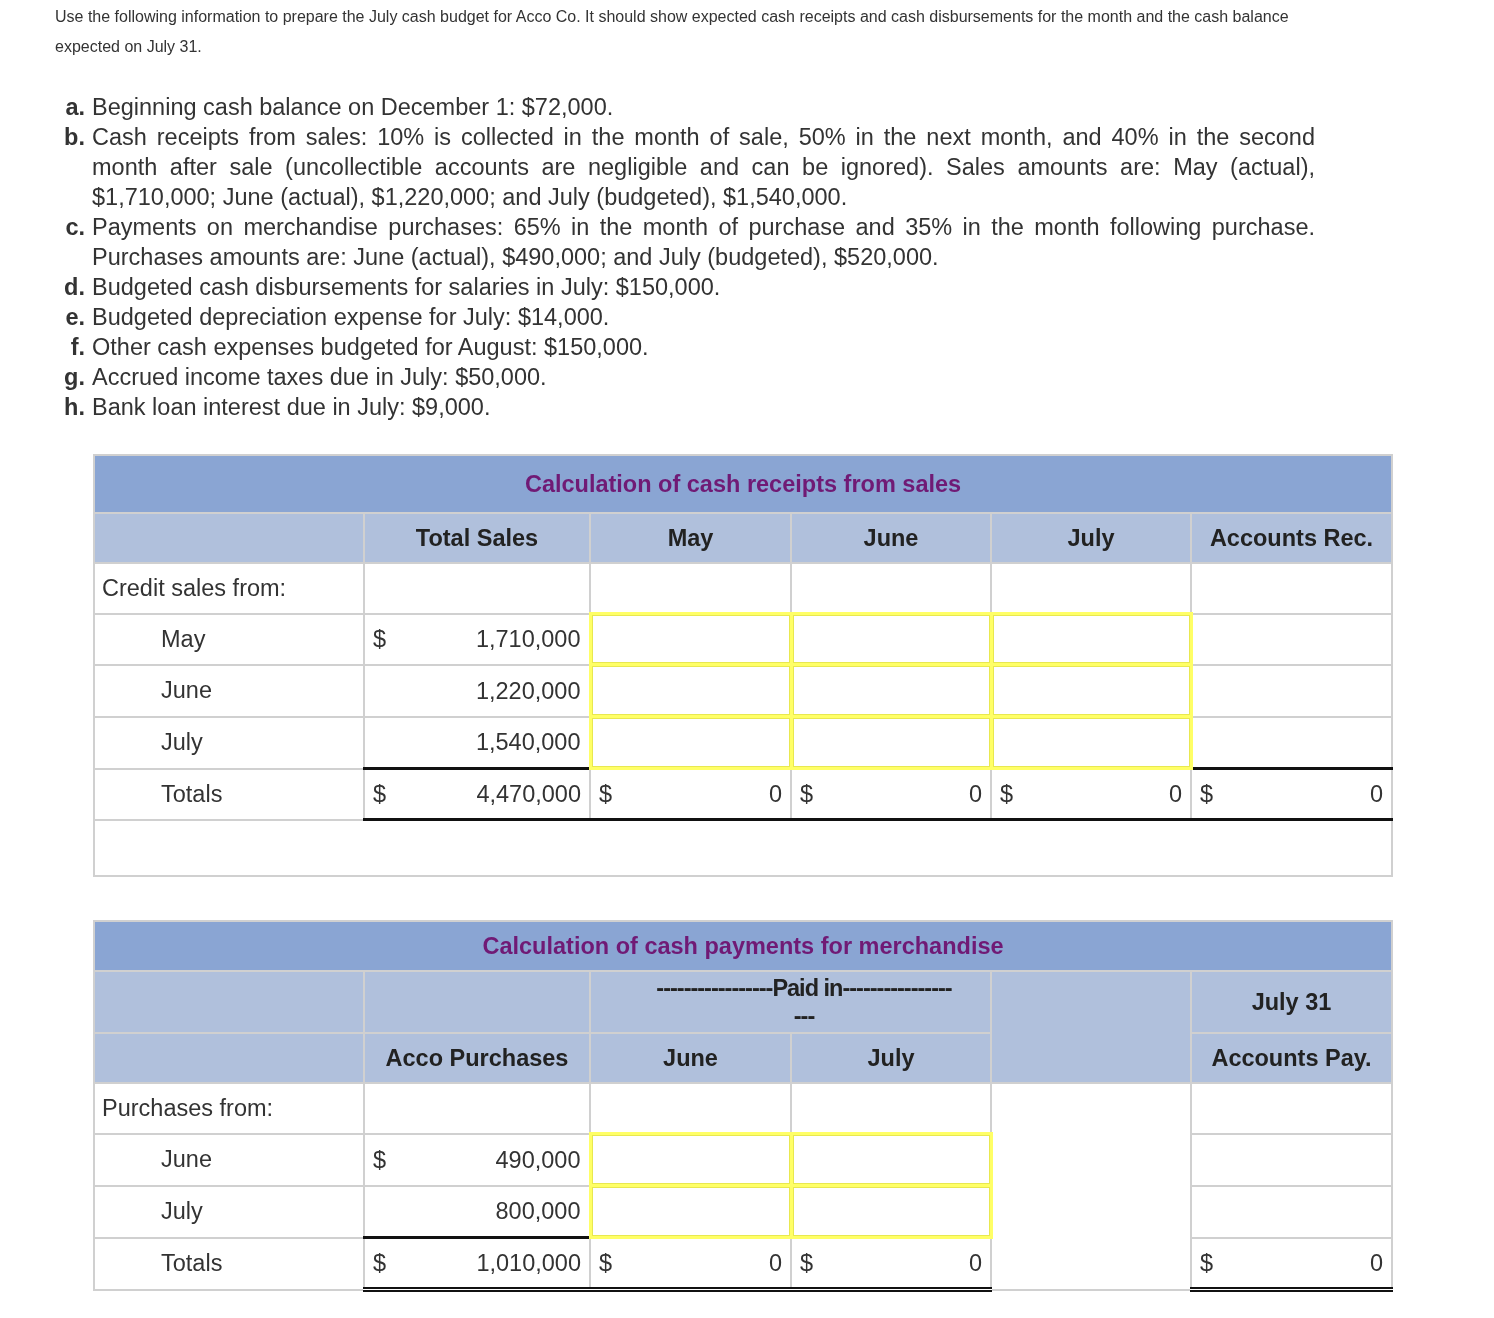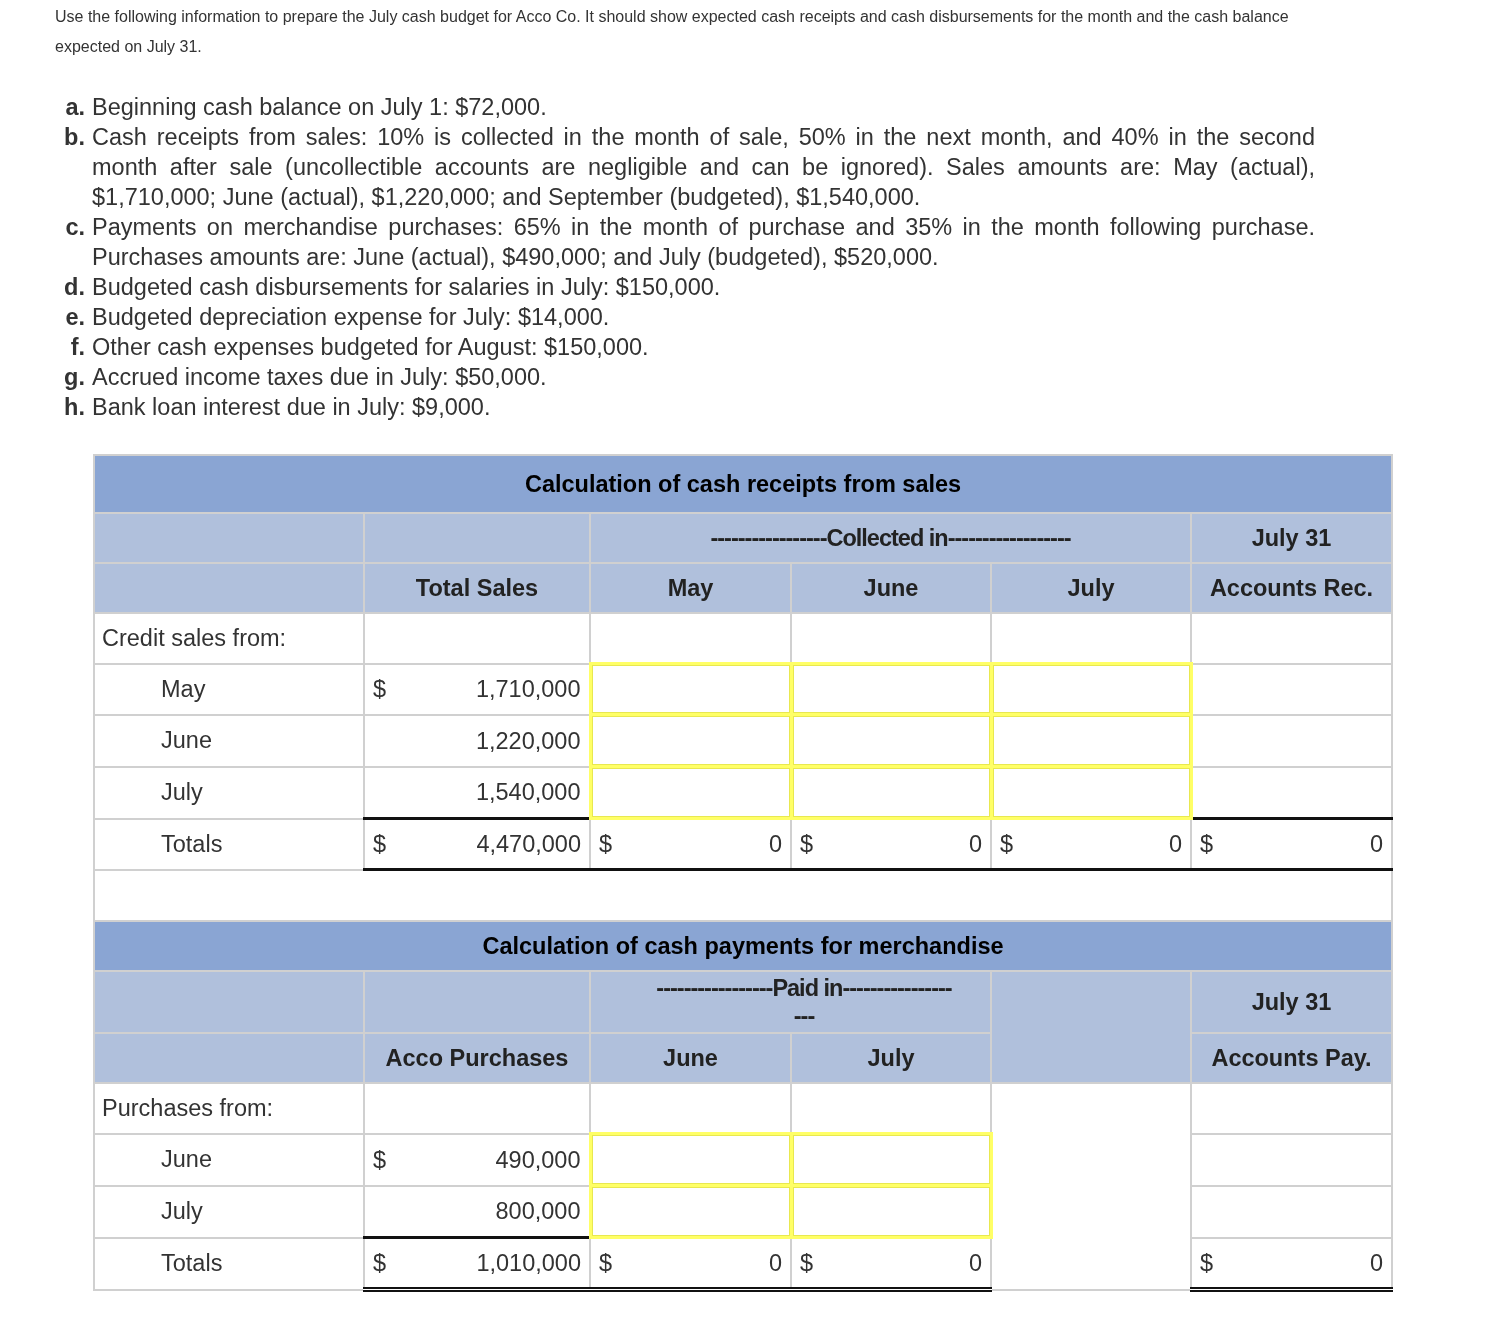--- a/index.html
+++ b/index.html
@@ -5,46 +5,46 @@
   html, body { margin:0; padding:0; background:#fff; }
   body { width:1494px; height:1318px; position:relative; font-family:"Liberation Sans", sans-serif; color:#333; overflow:hidden; }
   .intro { position:absolute; left:55px; top:2px; width:1260px; font-size:16px; line-height:30px; }
   .list { position:absolute; left:55px; top:92px; width:1260px; font-size:23.5px; line-height:30px; margin:0; padding:0; list-style:none; }
   .list li { position:relative; padding-left:37px; text-align:justify; }
   .list li .lbl { position:absolute; left:0; width:30px; text-align:right; font-weight:bold; }
   .list li .txt { display:block; }
 
   table.grid { position:absolute; left:93px; border-collapse:collapse; table-layout:fixed; font-size:23.5px; }
   table.grid td { border:2px solid #d0d0d0; padding:0; height:48px; vertical-align:middle; }
-  .hdr-dark { background:#8aa5d3; font-weight:bold; text-align:center; color:#000000; }
+  .hdr-dark { background:#8aa5d3; font-weight:bold; text-align:center; color:#701a75; }
   .hdr-light { background:#b0c0dc; font-weight:bold; text-align:center; color:#222; }
   .lbl-cell { padding-left:7px !important;border-radius:11px; }
   .indent { padding-left:66px !important; }
   .amt { position:relative; }
   .amt .cur { position:absolute; left:8px; top:50%; transform:translateY(-50%); }
   .amt .val { position:absolute; right:8px; top:50%; transform:translateY(-50%); }
   .inp { background:#fff; border:3px solid #ffff66 !important; box-shadow: inset 0 0 0 1px #e8e850; }
   .top-black { border-top:3px solid #111 !important; }
   .bot-black { border-bottom:3px solid #111 !important; }
   .bot-double { border-bottom:5px double #111 !important; }
   .dashes { letter-spacing:-1px; }
 </style>
 </head>
 <body>
 
 <p class="intro" style="margin:0">Use the following information to prepare the July cash budget for Acco Co. It should show expected cash receipts and cash disbursements for the month and the cash balance expected on July 31.</p>
 
 <ul class="list">
   <li>
       <span class="lbl">a.</span>
-      <span class="txt">Beginning cash balance on July 1: $72,000.</span>
+      <span class="txt">Beginning cash balance on December 1: $72,000.</span>
     </li>
   <li>
       <span class="lbl">b.</span>
-      <span class="txt">Cash receipts from sales: 10% is collected in the month of sale, 50% in the next month, and 40% in the second month after sale (uncollectible accounts are negligible and can be ignored). Sales amounts are: May (actual), $1,710,000; June (actual), $1,220,000; and September (budgeted), $1,540,000.</span>
+      <span class="txt">Cash receipts from sales: 10% is collected in the month of sale, 50% in the next month, and 40% in the second month after sale (uncollectible accounts are negligible and can be ignored). Sales amounts are: May (actual), $1,710,000; June (actual), $1,220,000; and July (budgeted), $1,540,000.</span>
     </li>
   <li>
       <span class="lbl">c.</span>
       <span class="txt">Payments on merchandise purchases: 65% in the month of purchase and 35% in the month following purchase. Purchases amounts are: June (actual), $490,000; and July (budgeted), $520,000.</span>
     </li>
   <li>
       <span class="lbl">d.</span>
       <span class="txt">Budgeted cash disbursements for salaries in July: $150,000.</span>
     </li>
   <li>
@@ -70,26 +70,20 @@
       <col style="width:270px">
       <col style="width:226px">
       <col style="width:201px">
       <col style="width:200px">
       <col style="width:200px">
       <col style="width:201px">
     </colgroup>
   <tbody>
       <tr style="height:58px">
     <td colspan="6" class="hdr-dark">Calculation of cash receipts from sales</td>
-  </tr>
-  <tr>
-    <td class="hdr-light"></td>
-    <td class="hdr-light"></td>
-    <td colspan="3" class="hdr-light dashes">-----------------Collected in------------------</td>
-    <td class="hdr-light">July 31</td>
   </tr>
   <tr>
     <td class="hdr-light"></td>
     <td class="hdr-light">Total Sales</td>
     <td class="hdr-light">May</td>
     <td class="hdr-light">June</td>
     <td class="hdr-light">July</td>
     <td class="hdr-light">Accounts Rec.</td>
   </tr>
   <tr>

